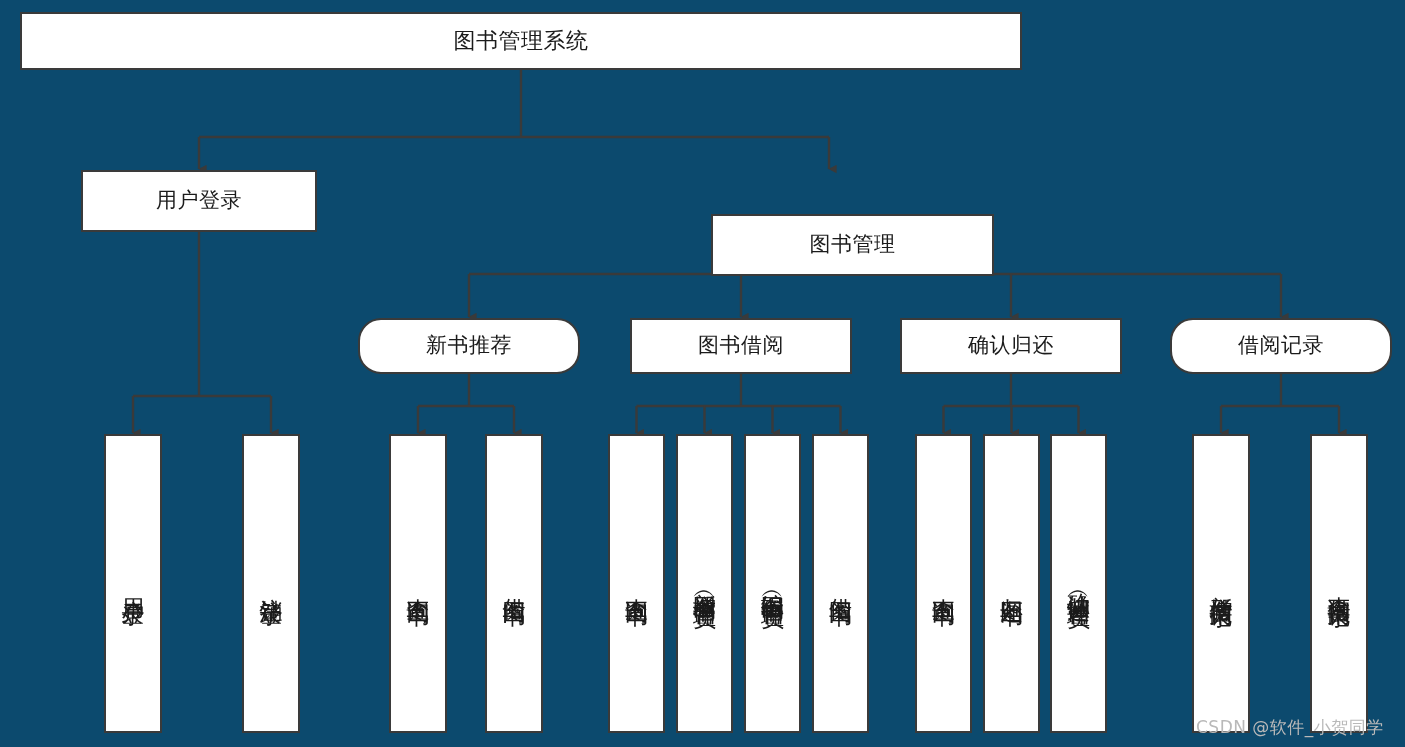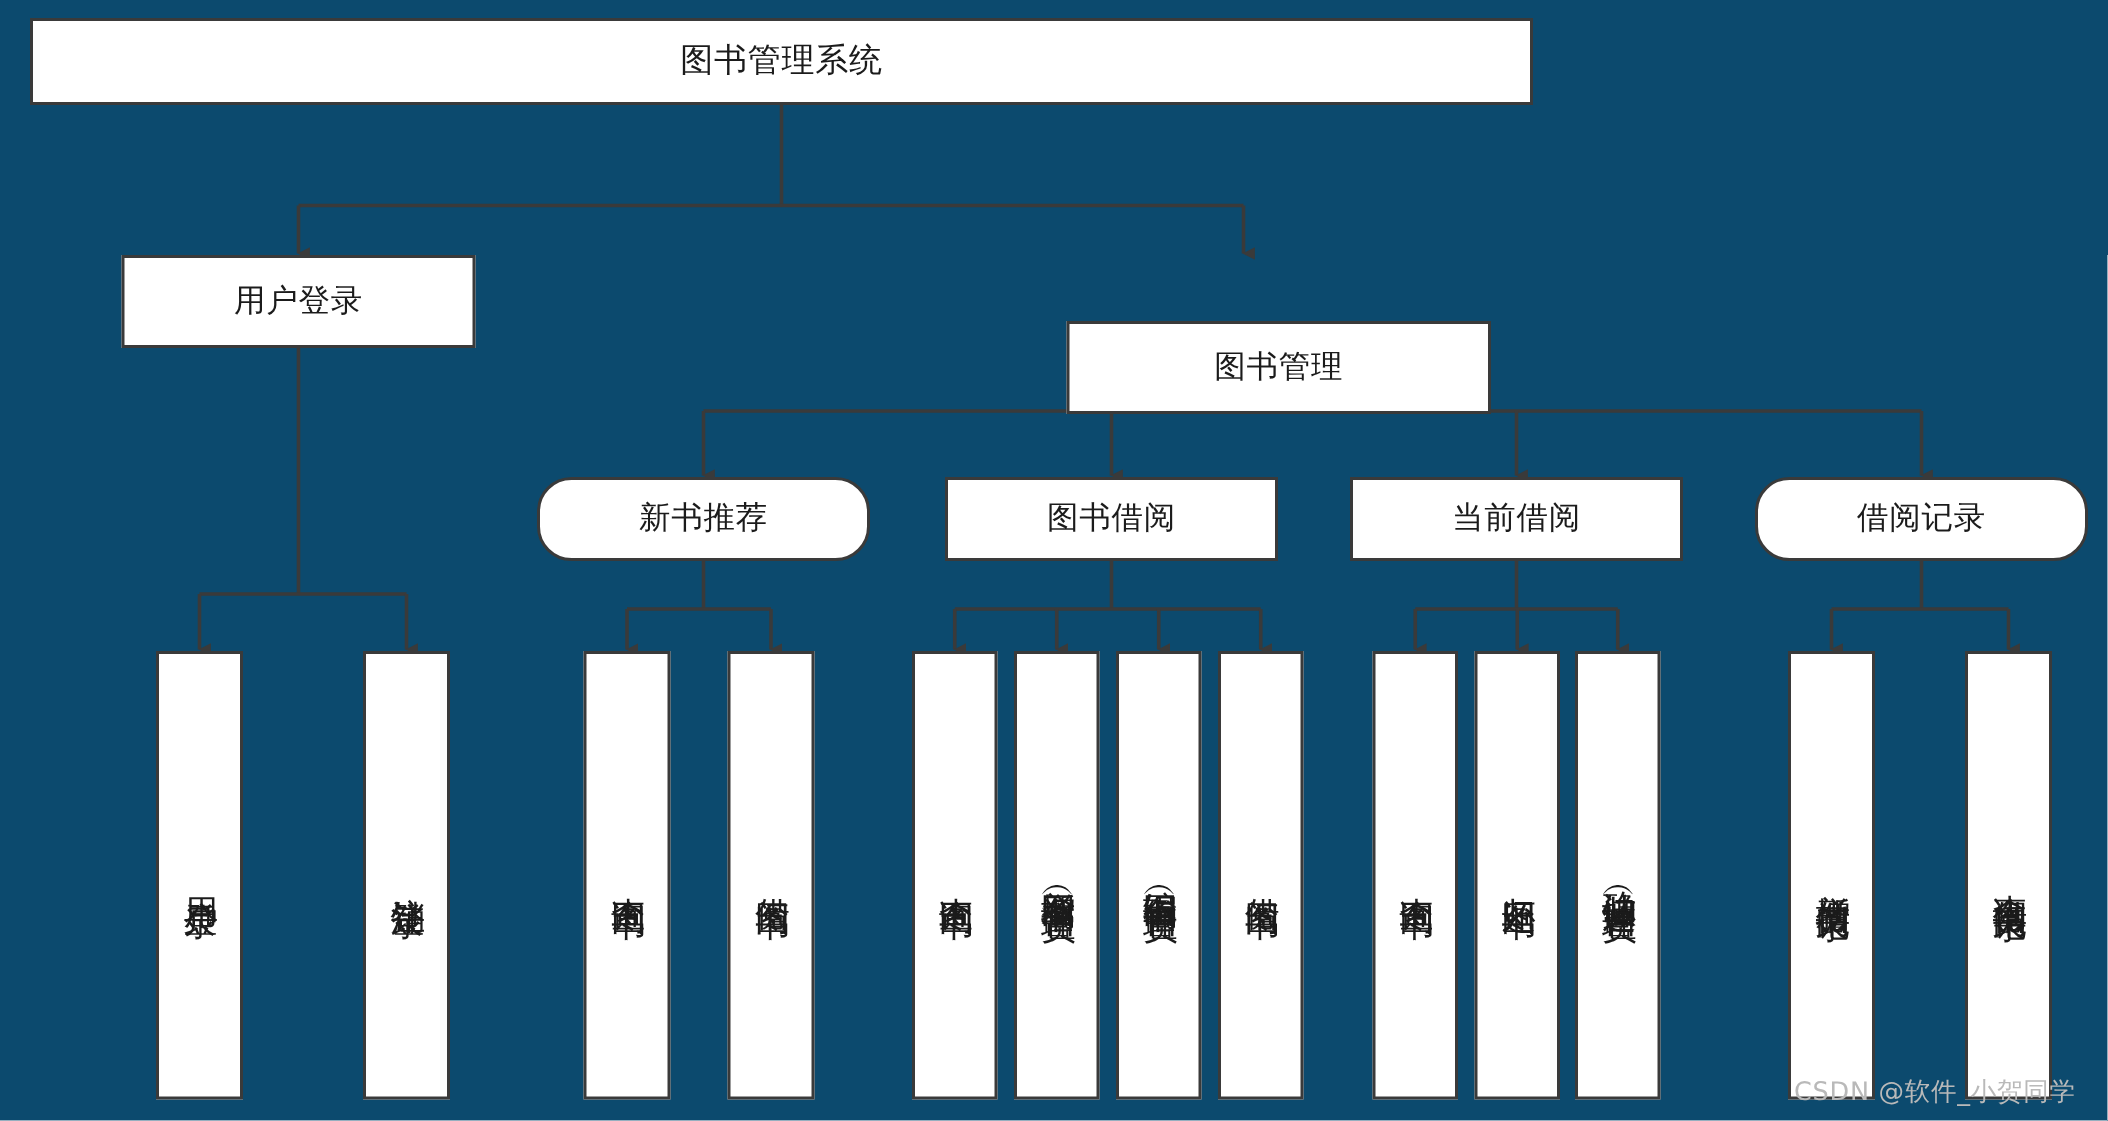--- a/index.html
+++ b/index.html
@@ -128,21 +128,21 @@
     <span class="label">图书管理</span>
   </div>
 
   <div class="node horiz" style="left: 358px; top: 318px; width: 222px; height: 56px; border-radius: 23px;">
     <span class="label">新书推荐</span>
   </div>
   <div class="node horiz" style="left: 630px; top: 318px; width: 222px; height: 56px;">
     <span class="label">图书借阅</span>
   </div>
   <div class="node horiz" style="left: 900px; top: 318px; width: 222px; height: 56px;">
-    <span class="label">当前借阅</span>
+    <span class="label">确认归还</span>
   </div>
   <div class="node horiz" style="left: 1170px; top: 318px; width: 222px; height: 56px; border-radius: 23px;">
     <span class="label">借阅记录</span>
   </div>
 
   <div class="node vert" style="left: 104px; top: 434px; width: 58px; height: 299px;">
     <span class="label">用户登录</span>
   </div>
   <div class="node vert" style="left: 242px; top: 434px; width: 58px; height: 299px;">
     <span class="label">注销登录</span>

